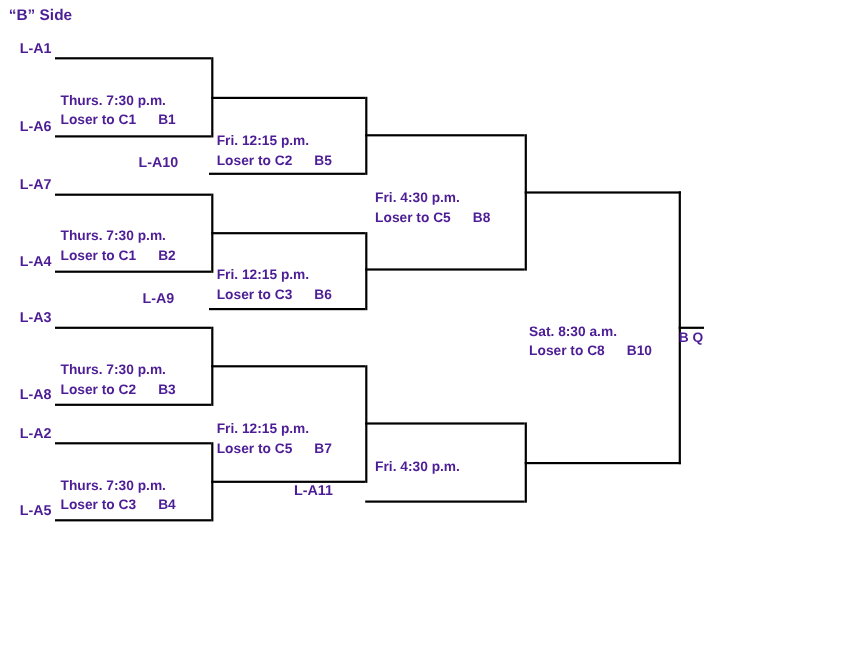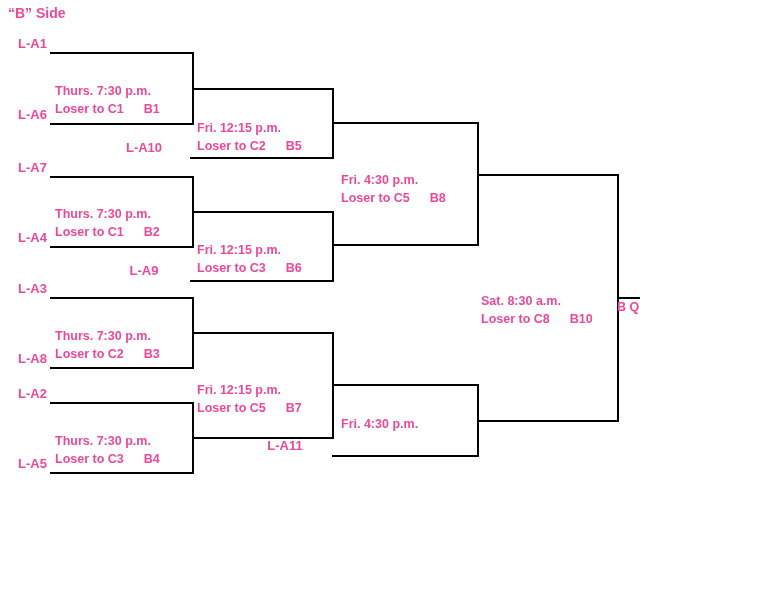--- a/index.html
+++ b/index.html
@@ -2,21 +2,21 @@
 <html><head>
 <meta charset="utf-8">
 <style>
   html,body{margin:0;padding:0;background:#ffffff;}
   .sheet{
     position:relative;
     width:640px;height:591px;
     background:#ffffff;
     font-family:"Liberation Sans", sans-serif;
     font-weight:bold;
-    color:#ec4899;
+    color:#4c1d95;
     overflow:hidden;
   }
   .hl{position:absolute;height:2px;background:#000;}
   .vl{position:absolute;width:2px;background:#000;}
   .title{position:absolute;left:8px;top:5px;font-size:14px;white-space:nowrap;}
   .lbl{position:absolute;font-size:13px;white-space:nowrap;}
   .lbl.r{text-align:center;}
   .game{position:absolute;font-size:12.5px;line-height:18px;margin-top:12px;}
   .game .row2{display:flex;justify-content:flex-start;}
   .game .num{margin-left:8px;padding-left:12px;}

